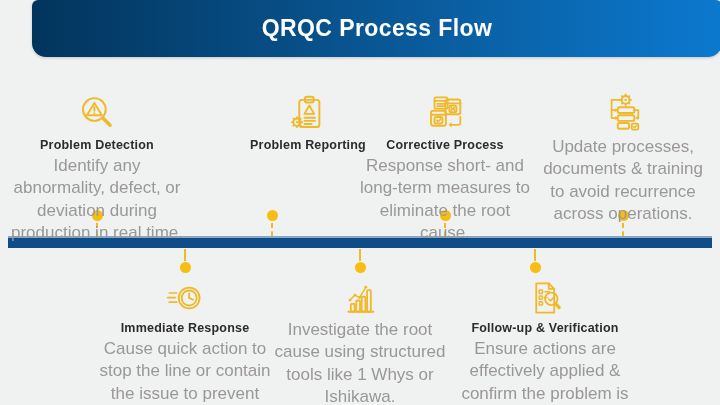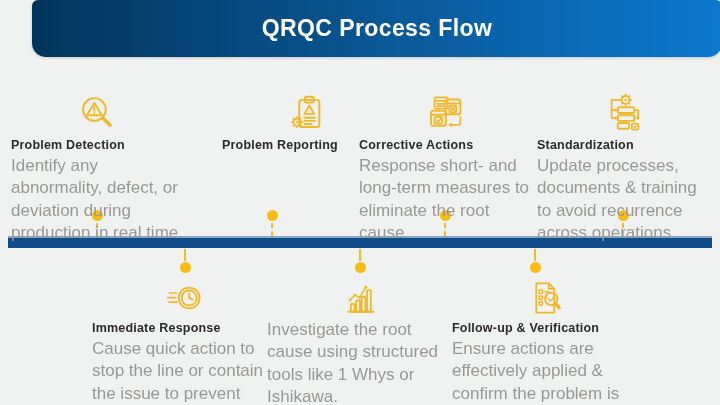--- a/index.html
+++ b/index.html
@@ -25,21 +25,21 @@
     background:#0e4d87;border-top:2px solid #8aa6c4;box-sizing:border-box;
   }
   .dot{
     position:absolute;width:11px;height:11px;border-radius:50%;
     background:#f7bd15;
   }
   .dash{
     position:absolute;width:0;border-left:2px dashed #f3bb20;
   }
   
-  .step{position:absolute;text-align:left;}
+  .step{position:absolute;text-align:center;}
   .step-top{top:90px;width:172px;}
   .step-bottom{top:277px;width:186px;}
   .icon-wrap{display:flex;align-items:center;justify-content:center;}
   .step-top .icon-wrap{height:46px;}
   .step-bottom .icon-wrap{height:42px;}
   .icon{stroke:#f0b929;fill:none;stroke-width:2.2;stroke-linecap:round;stroke-linejoin:round;}
   .icon .fillY{fill:#f0b929;stroke:none;}
   .icon .thick{stroke-width:4;}
   .step-title{
     margin:2px 0 3px 0;font-size:12.5px;font-weight:700;color:#2d2c2b;letter-spacing:.2px;
@@ -130,21 +130,21 @@
         <line x1="35" y1="17.5" x2="31" y2="21"></line>
       </g>
       <rect x="8" y="21.5" width="17" height="17" rx="2.5"></rect>
       <line x1="8" y1="26" x2="25" y2="26"></line>
       <rect x="12" y="28.5" width="9" height="7.5" rx="2"></rect>
       <polyline points="14.5,32.2 16.3,34 19,30.8" stroke-width="1.8"></polyline>
       <path d="M41.5 28.5 v6.5 a2.5 2.5 0 0 1 -2.5 2.5 h-8" stroke-width="2"></path>
       <path class="fillY" d="M31.5 34.2 l-4 3.3 4 3.3 z" transform="scale(0.9) translate(3.5,4.2)"></path>
     </svg>
   </div>
-  <div class="step-title">Corrective Actions</div>
+  <div class="step-title">Corrective Process</div>
   <p class="step-desc">Response short- and long-term measures to eliminate the root cause.</p>
 </div>
 
 <div class="step step-top" style="left:537px;">
   <div class="icon-wrap">
     <svg class="icon" width="42" height="42" viewBox="0 0 48 48">
       <circle cx="27" cy="9" r="4.5"></circle>
       <circle class="fillY" cx="27" cy="9" r="1.4"></circle>
       <g stroke-width="2">
         <line x1="27" y1="2.8" x2="27" y2="4.4"></line>
@@ -164,21 +164,20 @@
         <path d="M11 20.8 V29.8 H15"></path>
         <path d="M37 20.8 h4.5 v9 H40"></path>
       </g>
       <path class="fillY" d="M15 18.6 l3.4 2.2 -3.4 2.2 z"></path>
       <path class="fillY" d="M15 27.6 l3.4 2.2 -3.4 2.2 z"></path>
       <path class="fillY" d="M41.4 27.6 l-3.4 2.2 3.4 2.2 z"></path>
       <rect x="34" y="36" width="7.5" height="7" rx="1.5" stroke-width="2"></rect>
       <polyline points="35.8,39.3 37.3,40.8 39.8,37.9" stroke-width="1.6"></polyline>
     </svg>
   </div>
-  <div class="step-title">Standardization</div>
   <p class="step-desc">Update processes, documents &amp; training to avoid recurrence across operations.</p>
 </div>
 
 <div class="step step-bottom" style="left:92px;">
   <div class="icon-wrap">
     <svg class="icon" width="40" height="40" viewBox="0 0 48 48">
       <circle cx="29" cy="24" r="12.5"></circle>
       <circle cx="29" cy="24" r="9"></circle>
       <line x1="29" y1="24" x2="29" y2="18.5"></line>
       <line x1="29" y1="24" x2="33.5" y2="26"></line>

